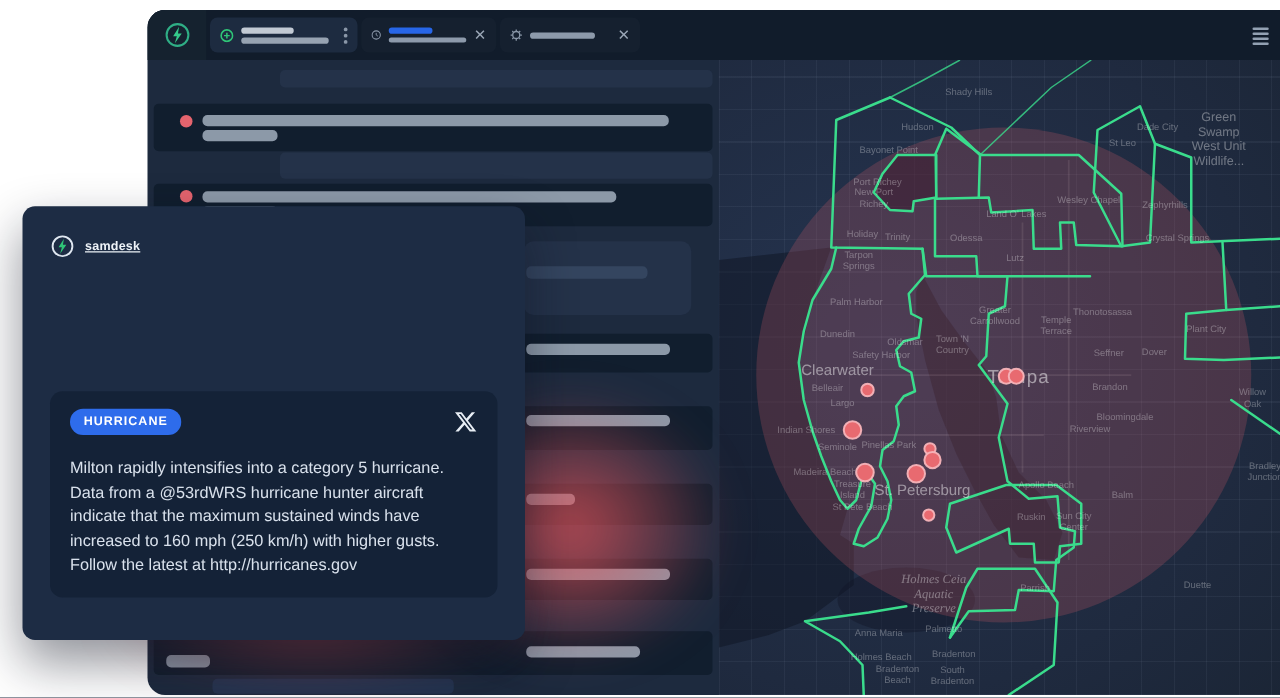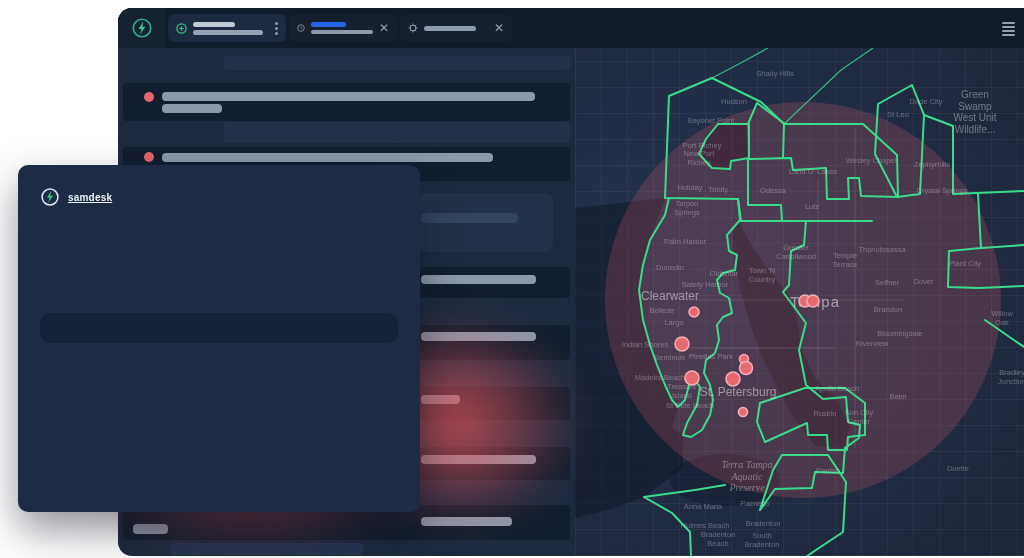--- a/index.html
+++ b/index.html
@@ -199,21 +199,21 @@
           <div class="mlabel s0" style="left: 312px; top: 235px;">Seffner</div>
           <div class="mlabel s0" style="left: 340px; top: 234px; padding-left: 17px;">Dover</div>
           <div class="mlabel s0" style="left: 313px; top: 262px;">Brandon</div>
           <div class="mlabel s0" style="left: 325px; top: 286px;">Bloomingdale</div>
           <div class="mlabel s0" style="left: 297px; top: 296px;">Riverview</div>
           <div class="mlabel s0" style="left: 262px; top: 341px;">Apollo Beach</div>
           <div class="mlabel s0" style="left: 323px; top: 349px;">Balm</div>
           <div class="mlabel s0" style="left: 250px; top: 366px;">Ruskin</div>
           <div class="mlabel s0" style="left: 284px; top: 370px;">Sun City
 Center</div>
-          <div class="mlabel s1 it" style="left: 172px; top: 428px;">Terra Tampa
+          <div class="mlabel s1 it" style="left: 172px; top: 428px;">Holmes Ceia
 Aquatic
 Preserve</div>
           <div class="mlabel s0" style="left: 253px; top: 423px;">Parrish</div>
           <div class="mlabel s0" style="left: 383px; top: 421px;">Duette</div>
           <div class="mlabel s0" style="left: 128px; top: 459px;">Anna Maria</div>
           <div class="mlabel s0" style="left: 130px; top: 478px;">Holmes Beach</div>
           <div class="mlabel s0" style="left: 143px; top: 492px;">Bradenton
 Beach</div>
           <div class="mlabel s0" style="left: 180px; top: 456px;">Palmetto</div>
           <div class="mlabel s0" style="left: 188px; top: 476px;">Bradenton</div>
@@ -298,14 +298,23 @@
 
 <div class="card">
   <div class="brand-row">
     <svg width="20" height="20" viewBox="0 0 24 24">
       <circle cx="12" cy="12" r="9.5" fill="none" stroke="#dfe7f0" stroke-width="1.8"></circle>
       <path d="M13.4 4.8 L8.2 13 h3.2 l-1.7 6.2 6-8.6 h-3.3 z" fill="#2fc577"></path>
     </svg>
     <span class="brand-name">samdesk</span>
   </div>
   <div class="tweet">
+    <div class="tweet-top">
+      <span class="badge">HURRICANE</span>
+      <span class="xlogo">
+        <svg width="19" height="19" viewBox="0 0 24 24">
+          <path fill="#e7edf4" d="M18.244 2.25h3.308l-7.227 8.26 8.502 11.24H16.17l-5.214-6.817L4.99 21.75H1.68l7.73-8.835L1.254 2.25H8.08l4.713 6.231 5.451-6.231zm-1.161 17.52h1.833L7.084 4.126H5.117l11.966 15.644z"></path>
+        </svg>
+      </span>
+    </div>
+    <div class="tweet-body">Milton rapidly intensifies into a category 5 hurricane. Data from a @53rdWRS hurricane hunter aircraft indicate that the maximum sustained winds have increased to 160 mph (250 km/h) with higher gusts. Follow the latest at http://hurricanes.gov</div>
   </div>
 </div>
 
 </body></html>

